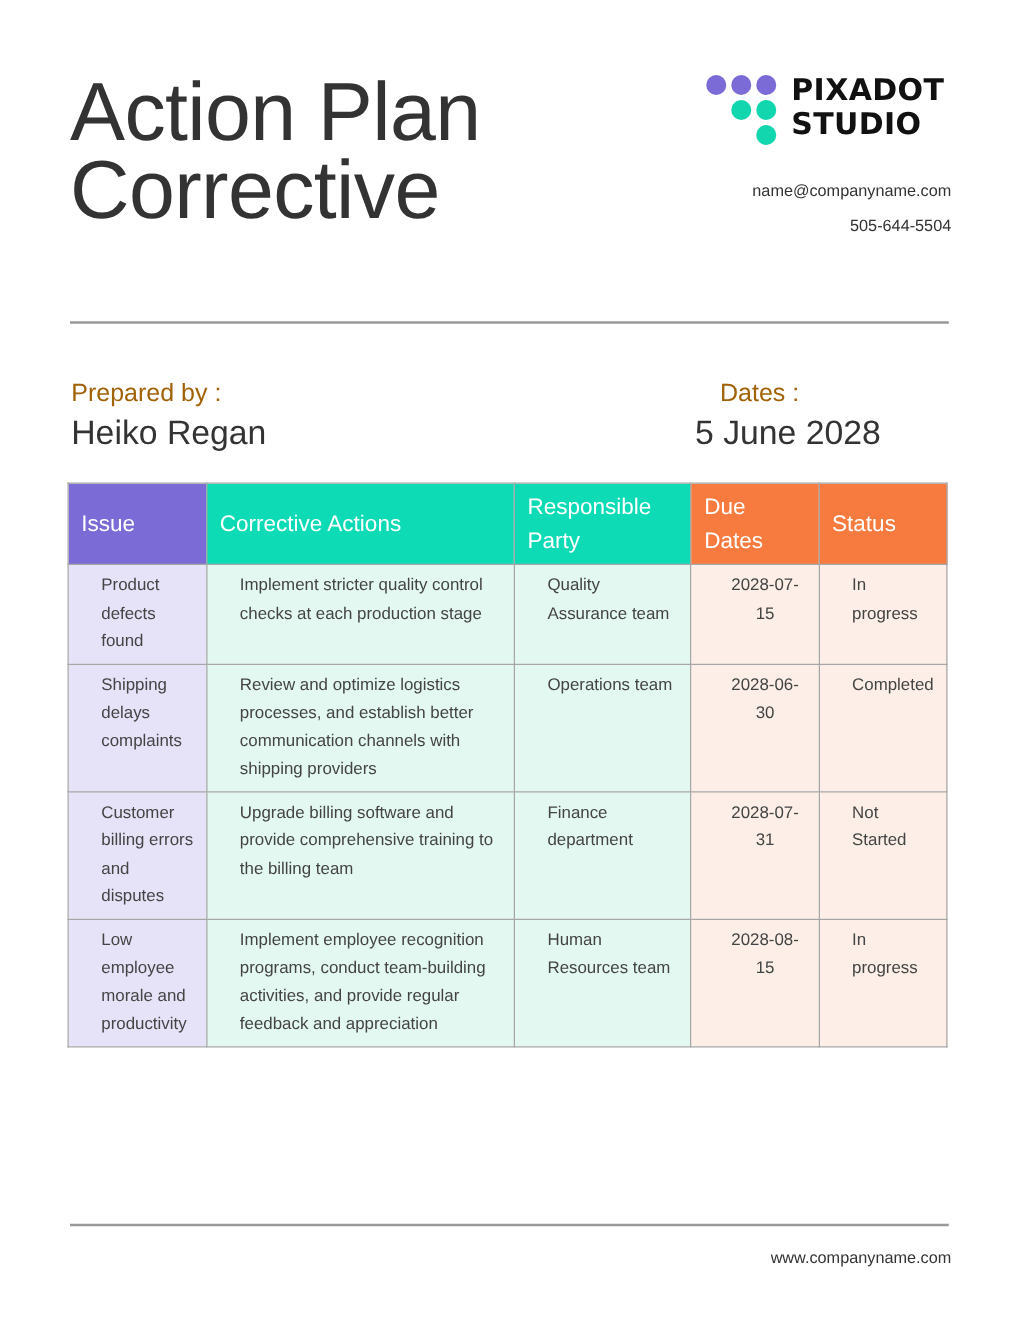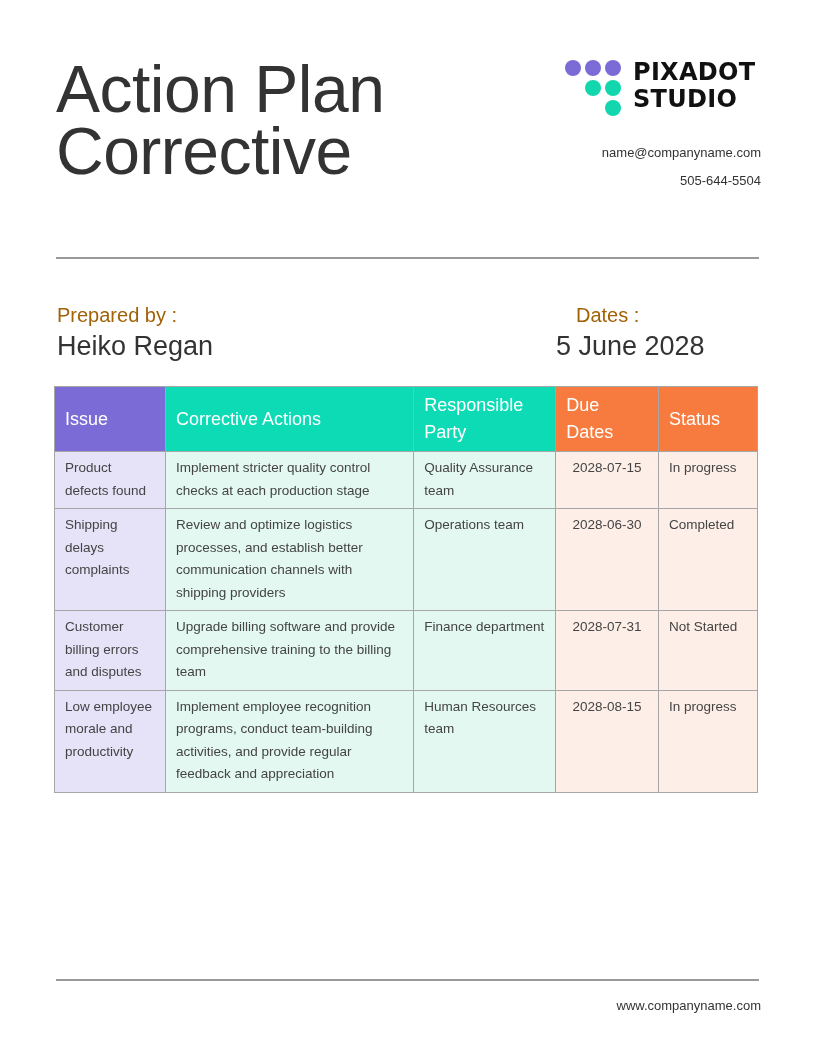--- a/index.html
+++ b/index.html
@@ -35,21 +35,21 @@
 
   table.plan {
     position: absolute; left: 54px; top: 386px; width: 704px;
     border-collapse: collapse; font-size: 13.5px; color: #444444;
   }
   table.plan th, table.plan td { border: 1px solid #a6a6a6; vertical-align: top; }
   table.plan th {
     color: #ffffff; font-weight: normal; font-size: 18px; line-height: 27px;
     text-align: left; padding: 5px 10px; height: 65px; vertical-align: middle;
   }
-  table.plan td { padding: 5px 10px 6px 10px; line-height: 22.5px; }
+  table.plan td { padding: 5px 10px 6px 26px; line-height: 22.5px; }
   .c-issue { width: 111px; }
   .c-act { width: 249px; }
   .c-resp { width: 142px; }
   .c-due { width: 103px; }
   .c-status { width: 99px; }
   th.h-issue { background: #7b6bd6; }
   th.h-act, th.h-resp { background: #0ddbb5; }
   th.h-due, th.h-status { background: #f77b3f; }
   th.h-due { text-align: center; }
   td.d-issue { background: #e6e2f8; }

